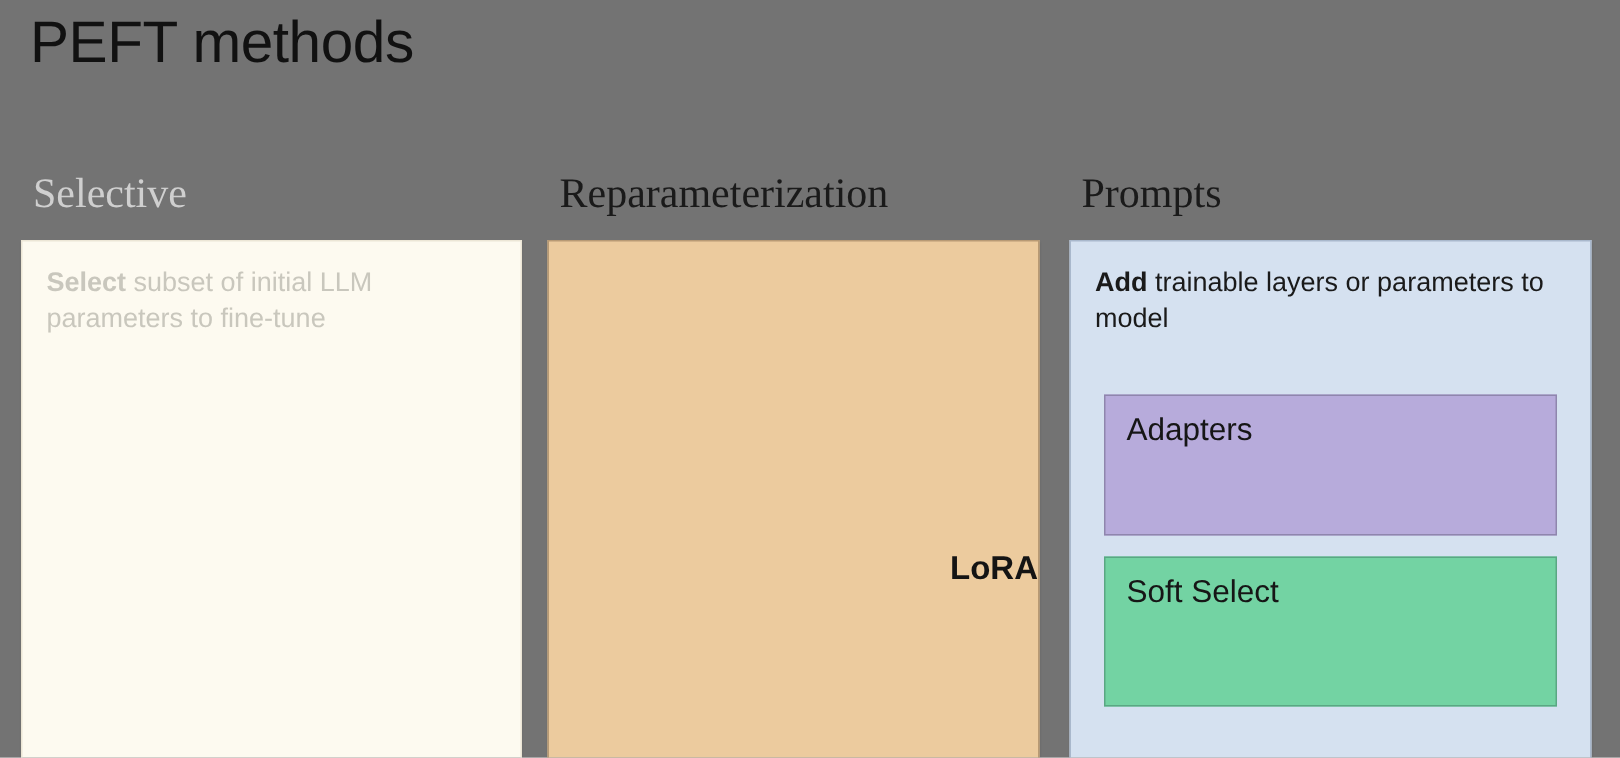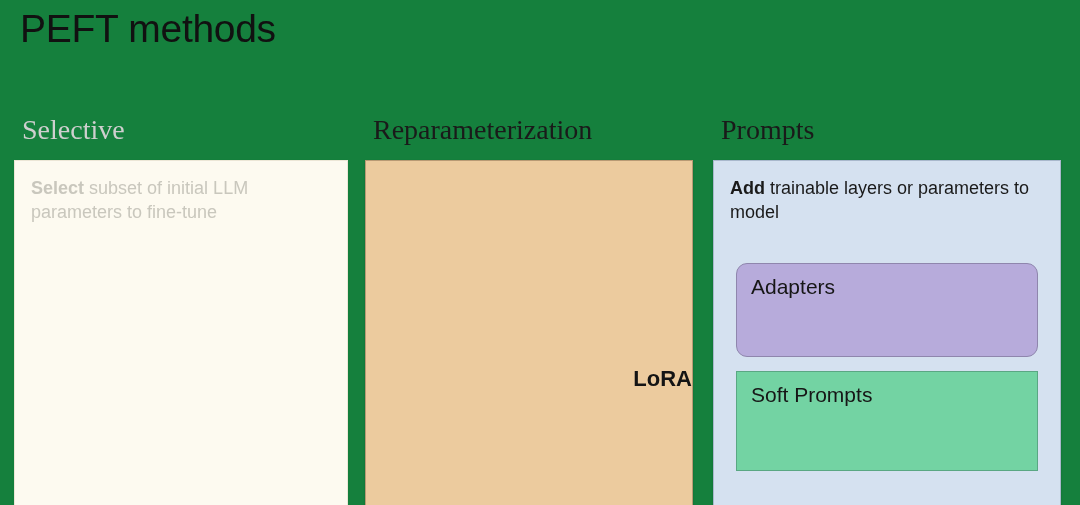--- a/index.html
+++ b/index.html
@@ -11,21 +11,21 @@
     height: 505px;
     background: #ffffff;
     font-family: "Liberation Sans", sans-serif;
     overflow: hidden;
     position: relative;
   }
 
   .slide {
     position: absolute;
     inset: 0;
-    background: #15803d;
+    background: #737373;
   }
 
   
   .slide-title {
     position: absolute;
     left: 20px;
     top: 6px;
     font-size: 39px;
     font-weight: 400;
     color: #111111;
@@ -120,21 +120,20 @@
     padding: 10px 14px;
     font-size: 21px;
     line-height: 1.2;
     color: #161616;
   }
   .subbox-adapters {
     top: 102px;
     height: 94px;
     background: #b7abdb;
     border-color: #8f86ad;
-    border-radius: 11px;
   }
   .subbox-softprompts {
     top: 210px;
     height: 100px;
     background: #73d3a3;
     border-color: #5aa783;
   }
 </style>
 </head>
 <body>
@@ -169,19 +168,19 @@
       <div class="panel panel-2">
         <div class="panel-body">
           <b>Add</b><span> trainable layers or parameters to model</span>
         </div>
 
         <div class="subbox subbox-adapters">
           <span>Adapters</span>
         </div>
 
         <div class="subbox subbox-softprompts">
-          <span>Soft Prompts</span>
+          <span>Soft Select</span>
         </div>
       </div>
     </div>
 
   </div>
 </div>
 
 </body></html>

